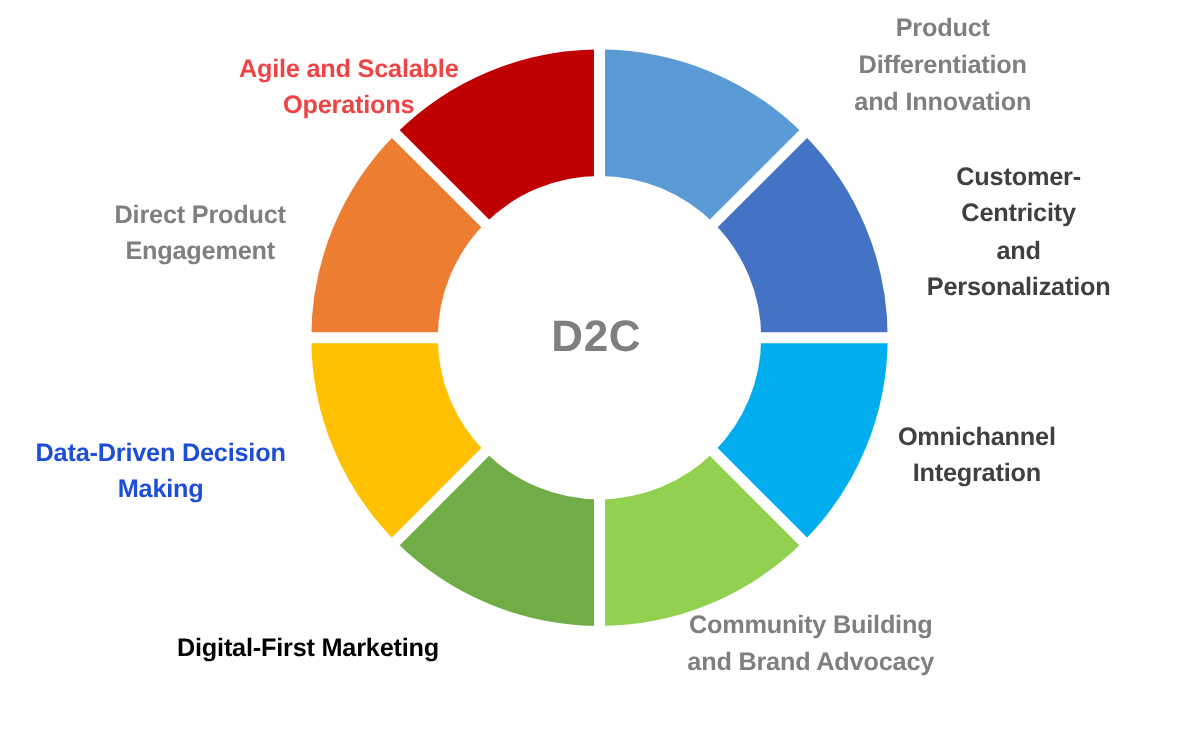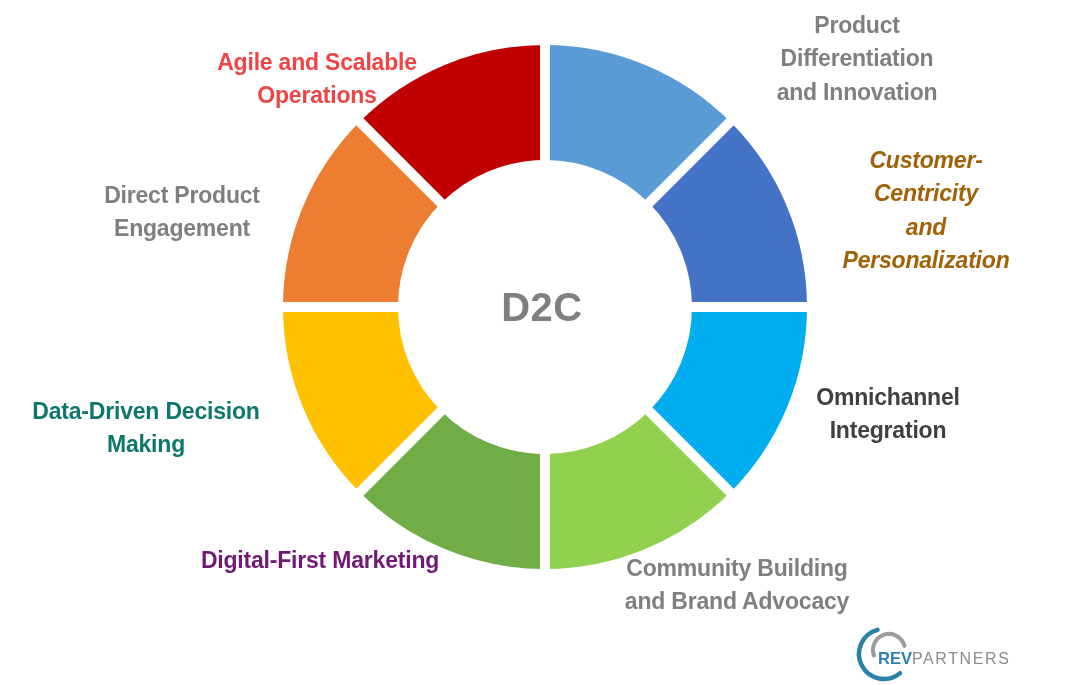--- a/index.html
+++ b/index.html
@@ -45,37 +45,29 @@
       <line x1="449.5405845398161" y1="402.4594154601839" x2="351.252741954886" y2="500.747258045114" stroke="#FFFFFF" stroke-width="10"></line>
       <line x1="410" y1="307" x2="271" y2="307.00000000000006" stroke="#FFFFFF" stroke-width="10"></line>
       <line x1="449.54058453981605" y1="211.5405845398161" x2="351.25274195488595" y2="113.252741954886" stroke="#FFFFFF" stroke-width="10"></line>
     </svg>
 
   <div class="center-label">D2C</div>
 
   <div id="segment-labels">
       <div class="seg-label" style="left: 821px; top: 59px; color: rgb(127, 127, 127); margin-left: 36px;">Product Differentiation
 and Innovation</div>
-      <div class="seg-label" style="left: 926px; top: 211px; color: #a16207; font-style: italic;">Customer-Centricity
+      <div class="seg-label" style="left: 926px; top: 211px; color: #404040;">Customer-Centricity
 and Personalization</div>
       <div class="seg-label" style="left: 888px; top: 414px; color: #404040;">Omnichannel
 Integration</div>
       <div class="seg-label" style="left: 737px; top: 585px; color: rgb(127, 127, 127);">Community Building
 and Brand Advocacy</div>
-      <div class="seg-label" style="left: 280px; top: 561px; color: #701a75; margin-left: 40px;">Digital-First Marketing</div>
-      <div class="seg-label" style="left: 146px; top: 428px; color: #0f766e;">Data-Driven Decision
+      <div class="seg-label" style="left: 280px; top: 589px; color: #000000;">Digital-First Marketing</div>
+      <div class="seg-label" style="left: 146px; top: 428px; color: #1d4ed8;">Data-Driven Decision
 Making</div>
       <div class="seg-label" style="left: 182px; top: 212px; color: rgb(127, 127, 127);">Direct Product
 Engagement</div>
       <div class="seg-label" style="left: 317px; top: 46px; color: #ef4444; margin-top: 33px;">Agile and Scalable
 Operations</div>
     </div>
 
-  <div class="logo">
-    <svg width="170" height="60" viewBox="0 0 170 60">
-      <path d="M 29.53 5.85 A 25 25 0 1 0 52.07 49.15" fill="none" stroke="#2B81A9" stroke-width="4.5" stroke-linecap="round"></path>
-      <path d="M 25.97 31.47 A 16 16 0 1 1 56.45 21.86" fill="none" stroke="#9B9B9B" stroke-width="4" stroke-linecap="round"></path>
-      <text class="logo-rev" x="30" y="40" fill="#2B81A9">REV</text>
-      <text class="logo-partners" x="64" y="40" fill="#8C8C8C">PARTNERS</text>
-    </svg>
-  </div>
 
 </div>
 
 </body></html>

